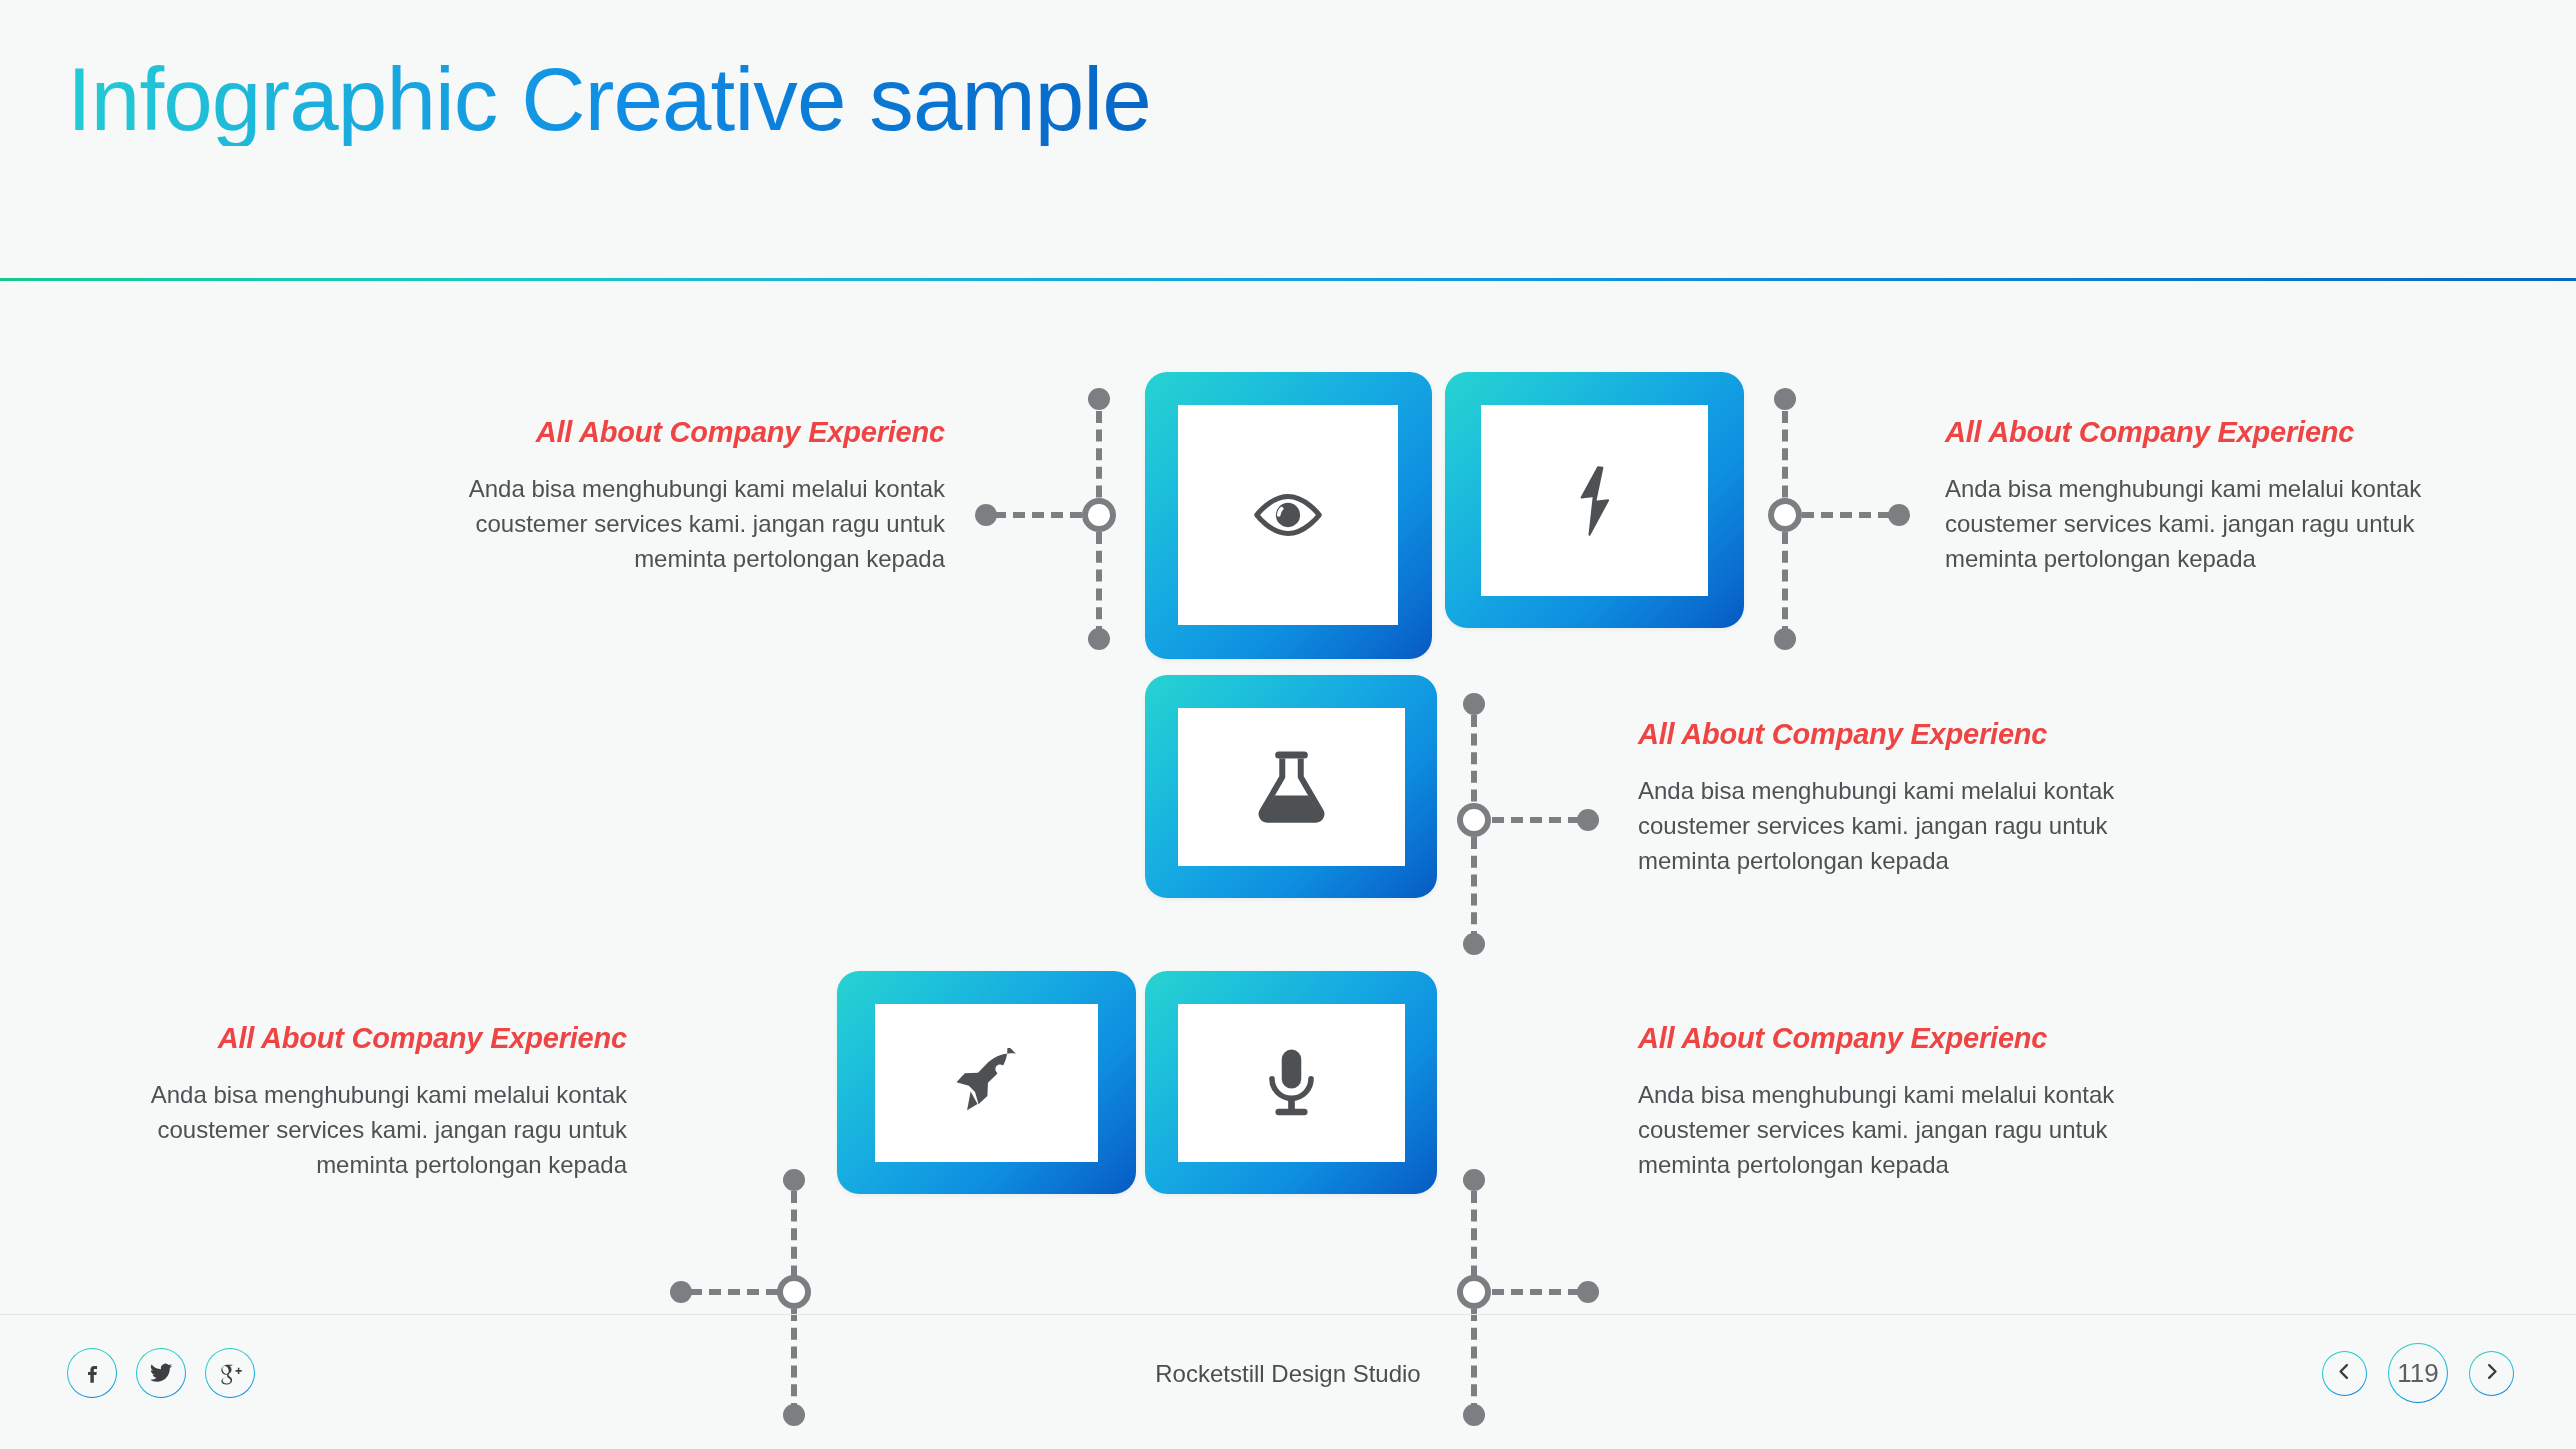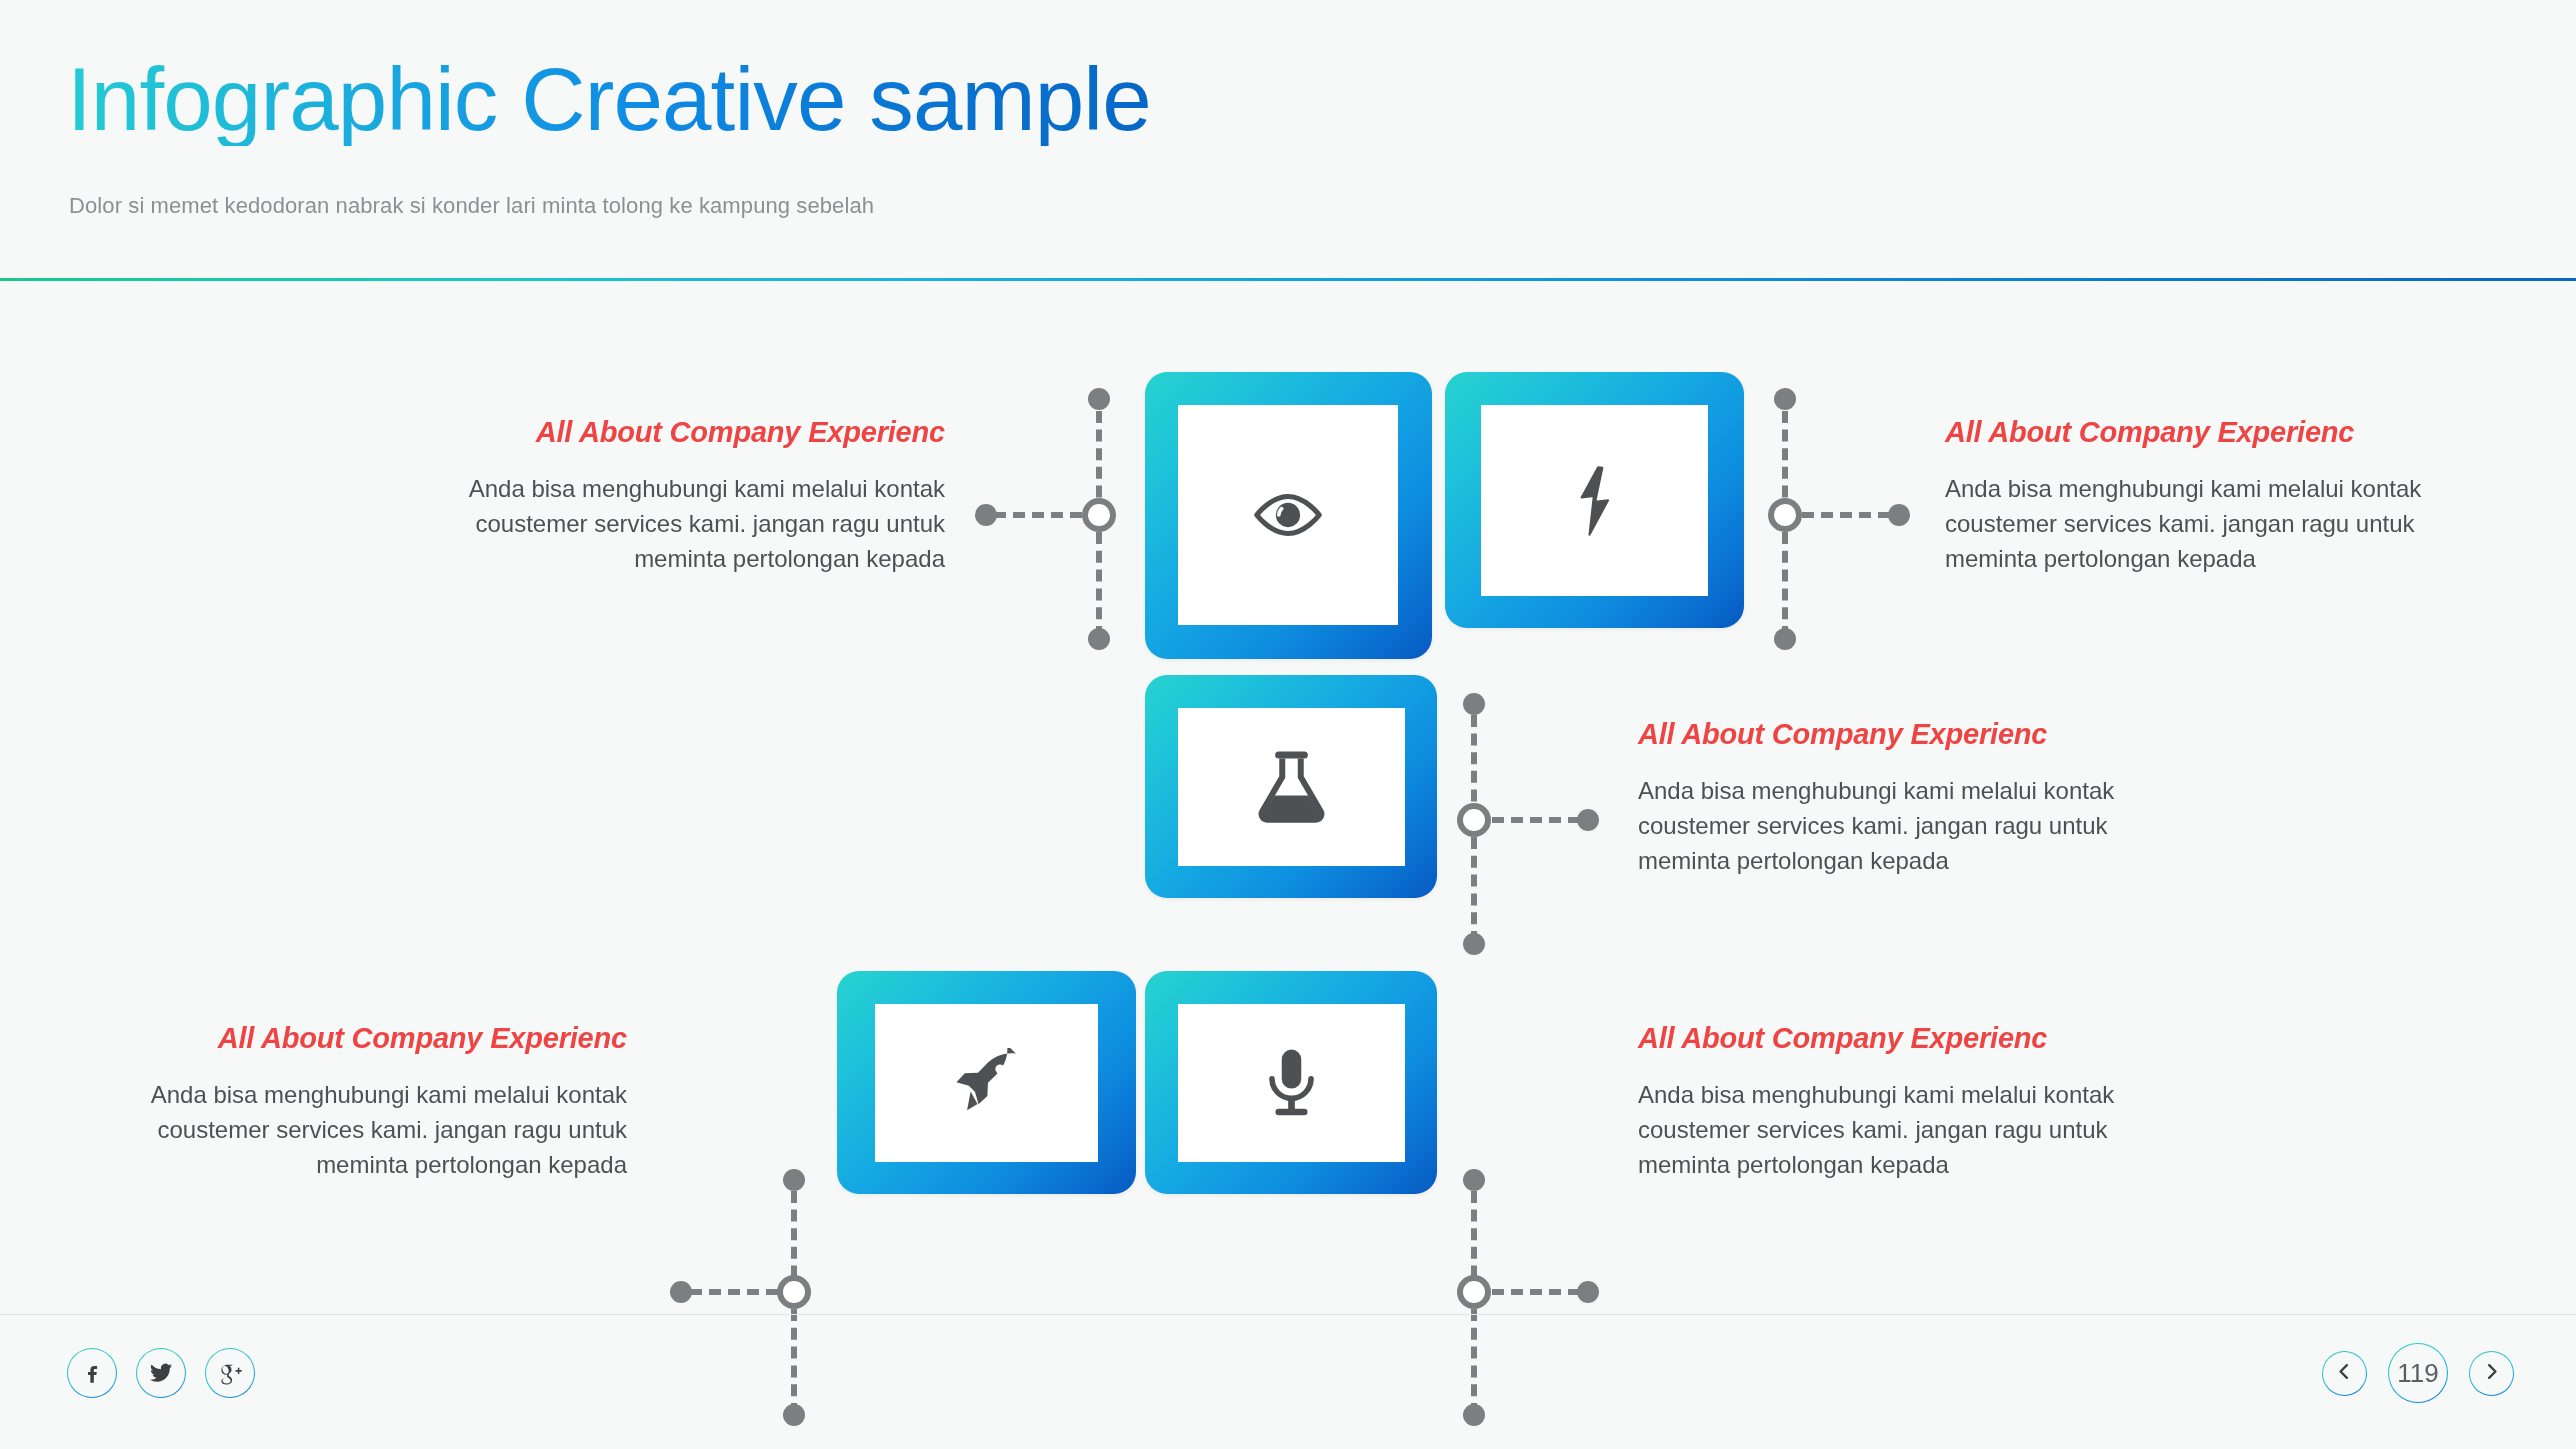--- a/index.html
+++ b/index.html
@@ -241,21 +241,20 @@
     box-sizing: border-box;
     font-size: 26px;
     color: #5d6062;
   }
 </style>
 </head>
 <body>
 
 <div class="header">
   <div class="page-title">Infographic Creative sample</div>
-  <div class="page-subtitle">Dolor si memet kedodoran nabrak si konder lari minta tolong ke kampung sebelah</div>
   <div class="header-rule"></div>
 </div>
 
 <div class="stage">
 
   <div class="card" id="card-eye">
     <div class="card-inner">
       <span class="card-icon">
         <svg width="74" height="48" viewBox="0 0 64 40">
           <path d="M32 4C17 4 5 20 5 20s12 16 27 16 27-16 27-16S47 4 32 4z" fill="none" stroke="#4e5153" stroke-width="4.4" stroke-linejoin="round"></path>
@@ -412,20 +411,21 @@
     <div class="circle-btn">
       <span>
         <svg width="29" height="24" viewBox="0 0 34 28">
           <path d="M13.4 4.2c-3.9 0-7.1 2.9-7.1 6.2 0 3.2 2.5 5.7 6.3 5.7h.8c-.2.4-.4.8-.4 1.3 0 .8.4 1.4.9 1.9h-1c-3.3 0-6.6 1.7-6.6 4.4 0 2.3 2.5 3.9 5.9 3.9 4.3 0 6.7-2.2 6.7-5 0-2.2-1.3-3.3-2.8-4.5-.5-.4-1.4-1.2-1.4-2s.8-1.5 1.3-1.9c1.5-1.1 2.2-2.2 2.2-4.1 0-2-1-3.9-2.5-4.7h2.5l1.5-1.2zM12 15.1c-2.1 0-4-2.4-4.4-4.8-.4-2.4.7-4.4 2.8-4.4 2.1 0 4 2.2 4.4 4.6.5 2.6-.7 4.6-2.8 4.6zm.3 11.1c-2.7 0-4.6-1.6-4.6-3.5 0-1.9 2.2-3.4 4.9-3.4.6 0 1.2.1 1.7.3 1.4 1 2.4 1.6 2.7 2.8.1.2.1.5.1.7 0 1.9-1.3 3.1-4.8 3.1z" fill="#3c3f41"></path>
           <path d="M27.4 10.6V7.9h-1.8v2.7h-2.7v1.8h2.7v2.7h1.8v-2.7h2.7v-1.8z" fill="#3c3f41"></path>
         </svg>
       </span>
     </div>
   </div>
 
+  <div class="footer-brand">Rocketstill Design Studio</div>
 
   <div class="pager">
     <div class="pager-arrow">
       <span>
         <svg width="19" height="19" viewBox="0 0 24 24">
           <path d="M15 4 L7 12 L15 20" fill="none" stroke="#3c3f41" stroke-width="3" stroke-linecap="round" stroke-linejoin="round"></path>
         </svg>
       </span>
     </div>
     <div class="pager-page">119</div>

